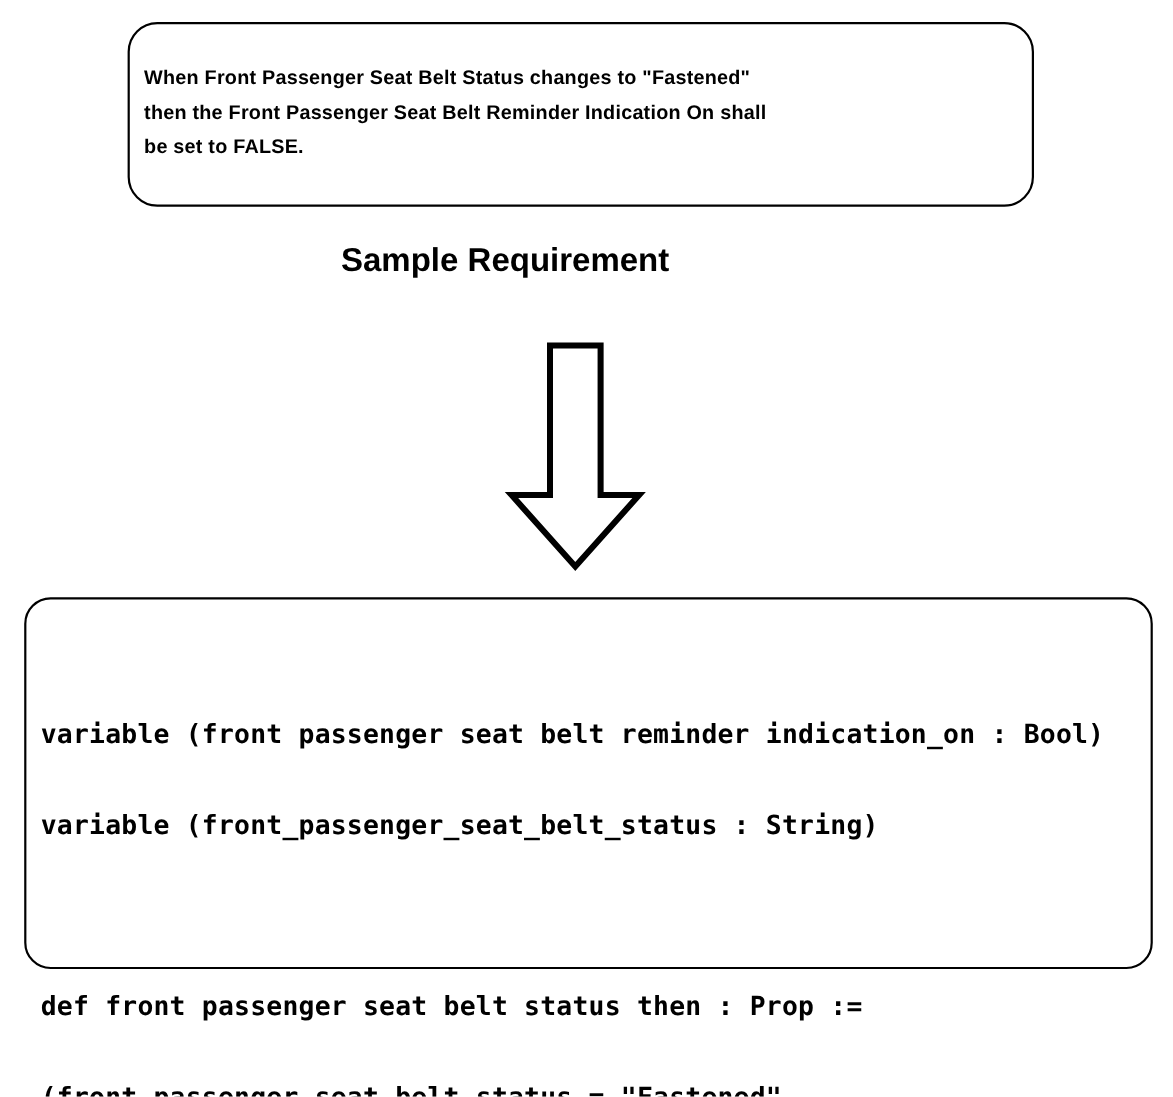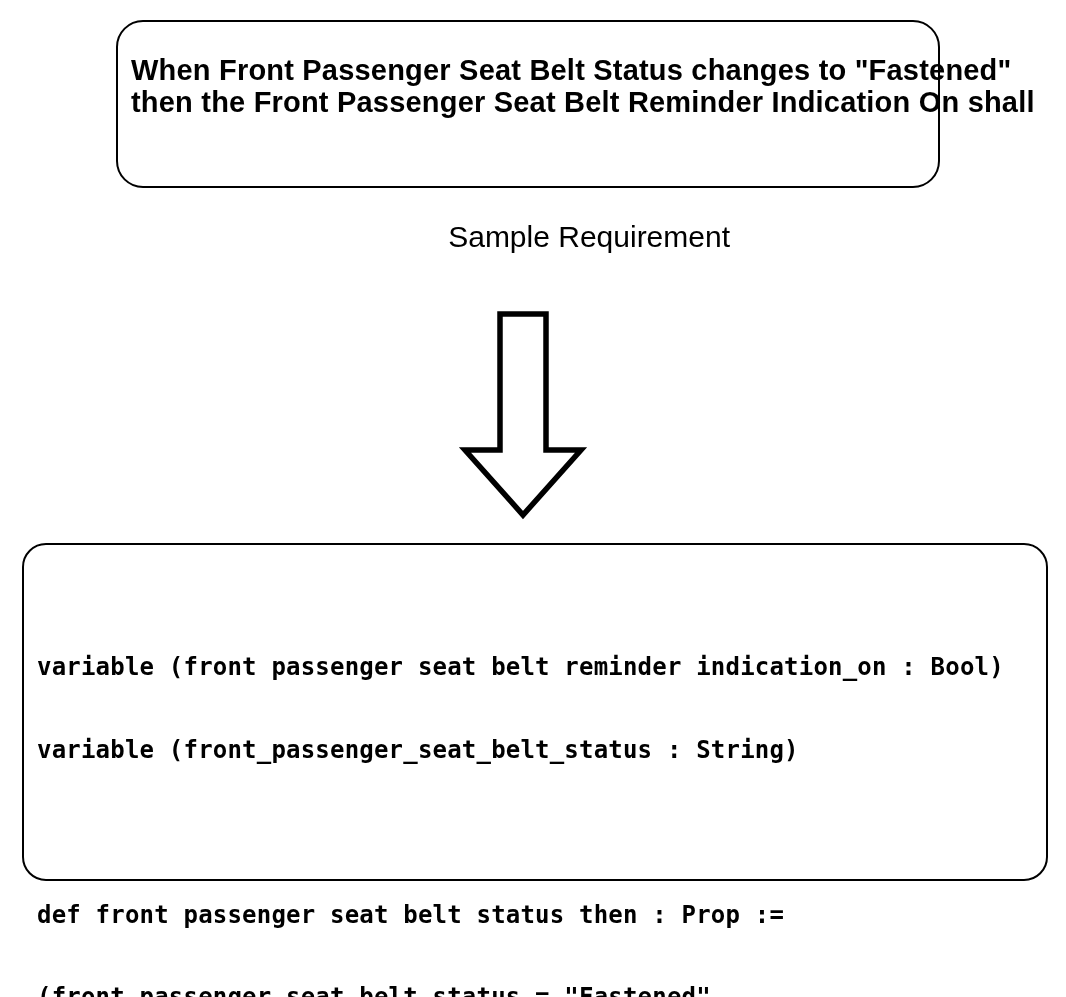--- a/index.html
+++ b/index.html
@@ -19,32 +19,32 @@
     left: 116px; top: 20px;
     width: 824px; height: 168px;
     border: 2.5px solid #000000;
     border-radius: 27px;
     box-sizing: border-box;
     background: #ffffff;
     padding: 33px 10px 0 13px;
   }
   .req-text {
     font-weight: bold;
-    font-size: 29px;
+    font-size: 18px;
     line-height: 31.5px;
     white-space: nowrap;
     letter-spacing: 0.2px;
   }
 
   
   .label {
     position: absolute;
-    font-weight: normal;
+    font-weight: bold;
     font-size: 30px;
-    text-align: right;
+    text-align: left;
     white-space: nowrap;
   }
   .sample-label { left: 310px; top: 220px; width: 420px; }
   .lean-label   { left: 292px; top: 909px; width: 420px; }
 
   
   .arrow-svg {
     position: absolute;
     left: 458px; top: 310px;
     width: 130px; height: 210px;
@@ -73,20 +73,21 @@
 </style>
 </head>
 <body>
 
 <div class="canvas">
 
   <div class="req-box">
     <div class="req-text">
       <div>When Front Passenger Seat Belt Status changes to "Fastened"</div>
       <div>then the Front Passenger Seat Belt Reminder Indication On shall</div>
+      <div>be set to FALSE.</div>
     </div>
   </div>
 
   <div class="label sample-label">Sample Requirement</div>
 
   <svg class="arrow-svg" viewBox="0 0 130 210" xmlns="http://www.w3.org/2000/svg">
     <polygon points="42,4 88,4 88,140 123,140 65,205 7,140 42,140" fill="#ffffff" stroke="#000000" stroke-width="5.5" stroke-linejoin="miter"></polygon>
   </svg>
 
   <div class="lean-box">

